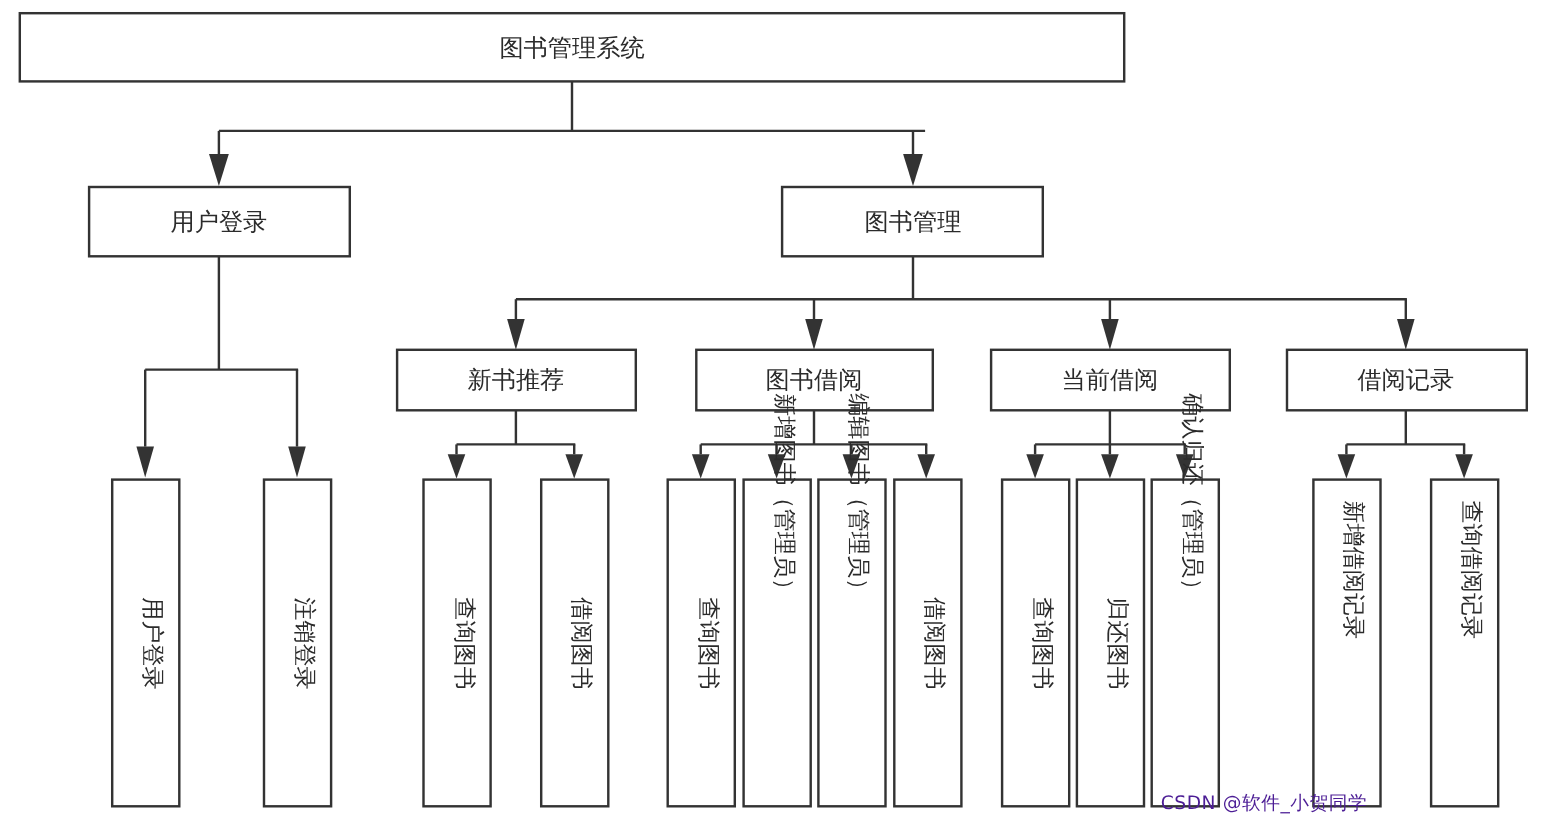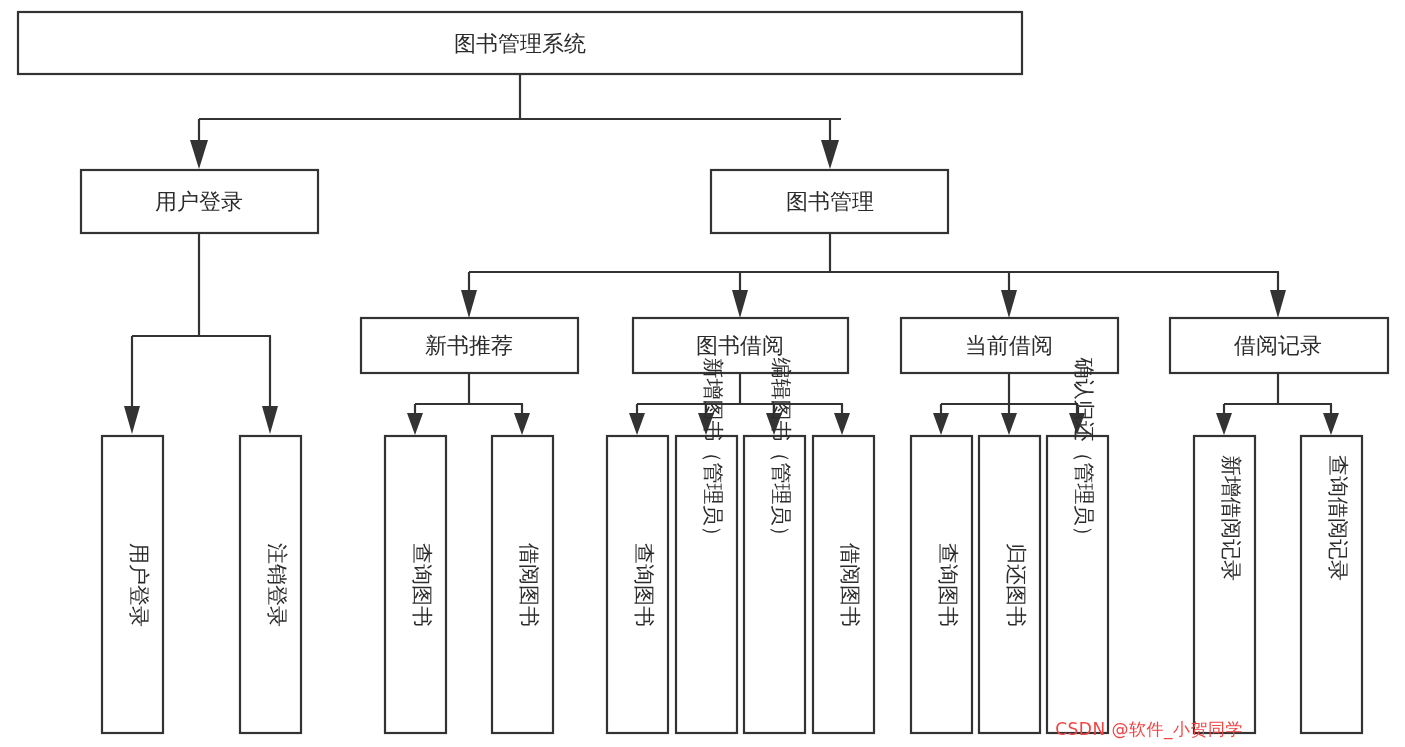--- a/index.html
+++ b/index.html
@@ -52,21 +52,21 @@
     font-family: "DejaVu Sans", "Liberation Sans", sans-serif;
     font-size: 21px;
     text-anchor: middle;
   }
   .watermark {
     position: absolute;
     right: 12px;
     bottom: 6px;
     font-family: "DejaVu Sans", "Liberation Sans", sans-serif;
     font-size: 17px;
-    color: #ef4444;
+    color: #4c1d95;
     letter-spacing: 0.5px;
     white-space: nowrap;
     pointer-events: none;
   }
 </style>
 </head>
 <body>
 
 <div id="diagram-root">
 

